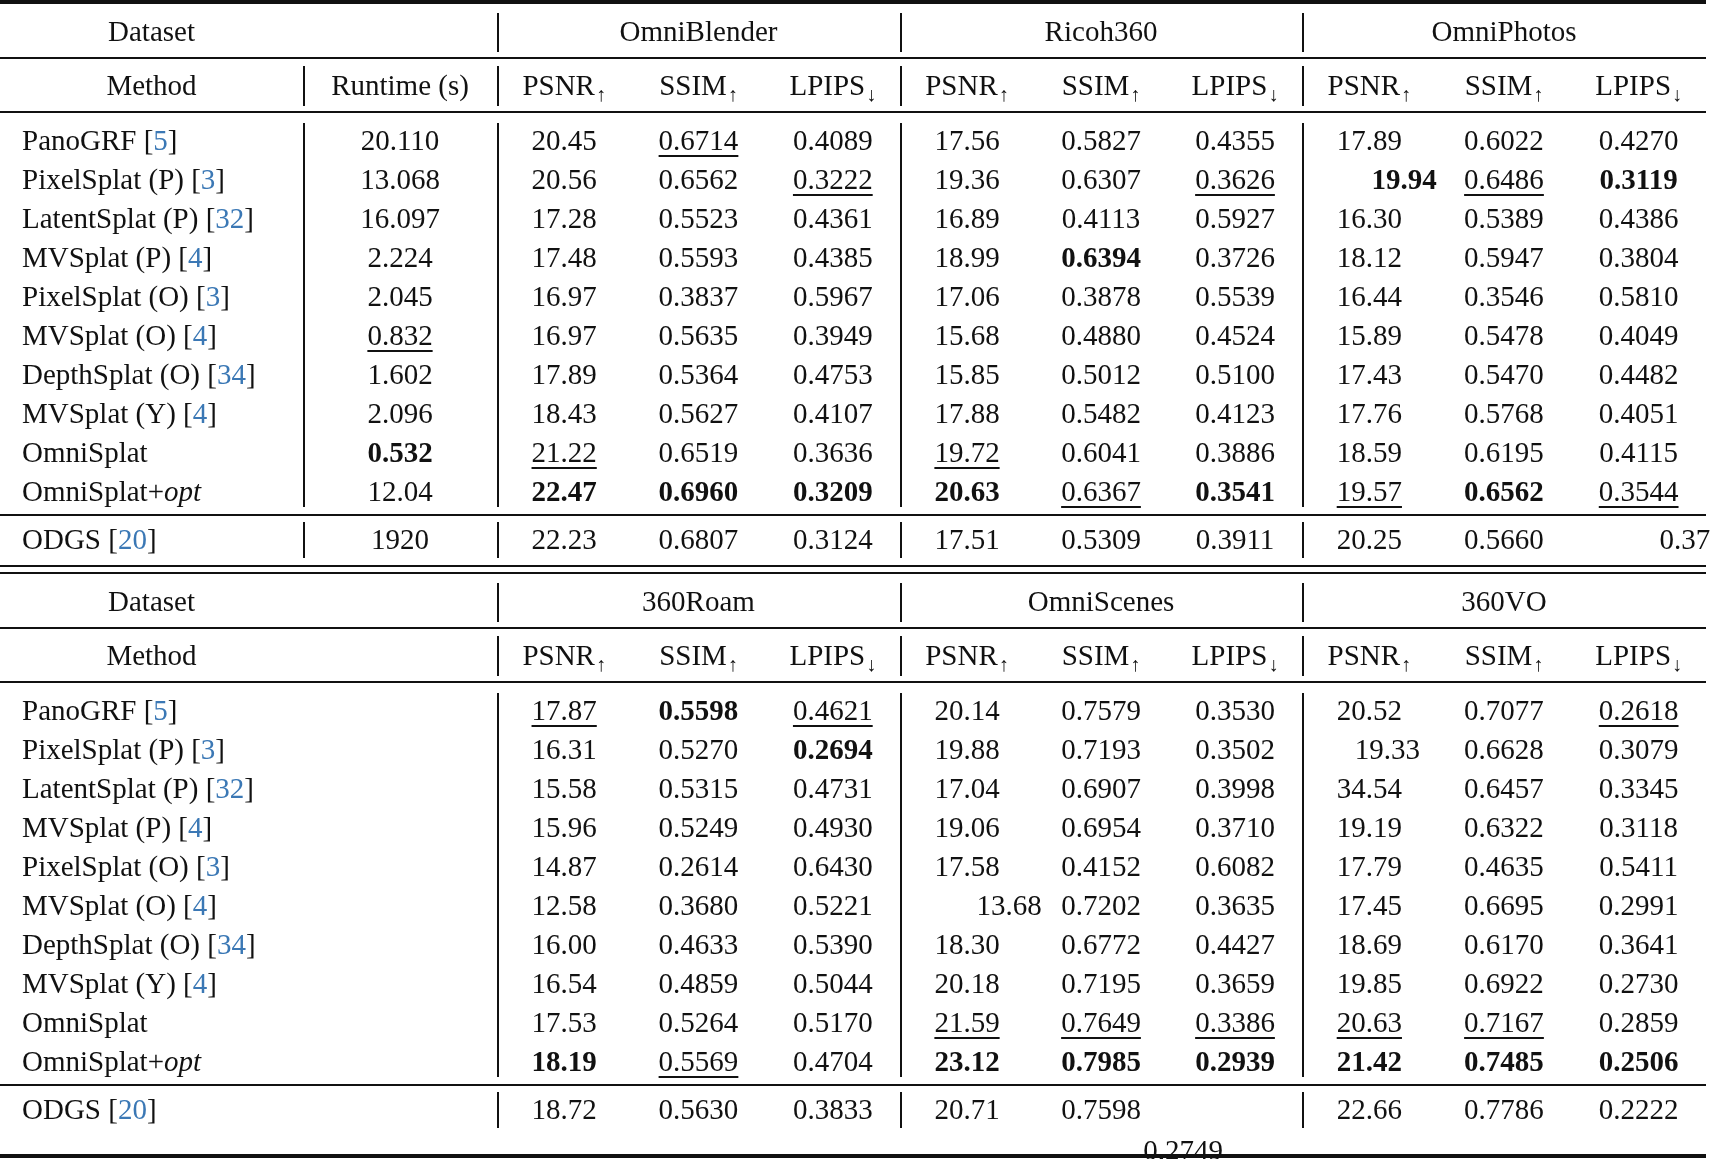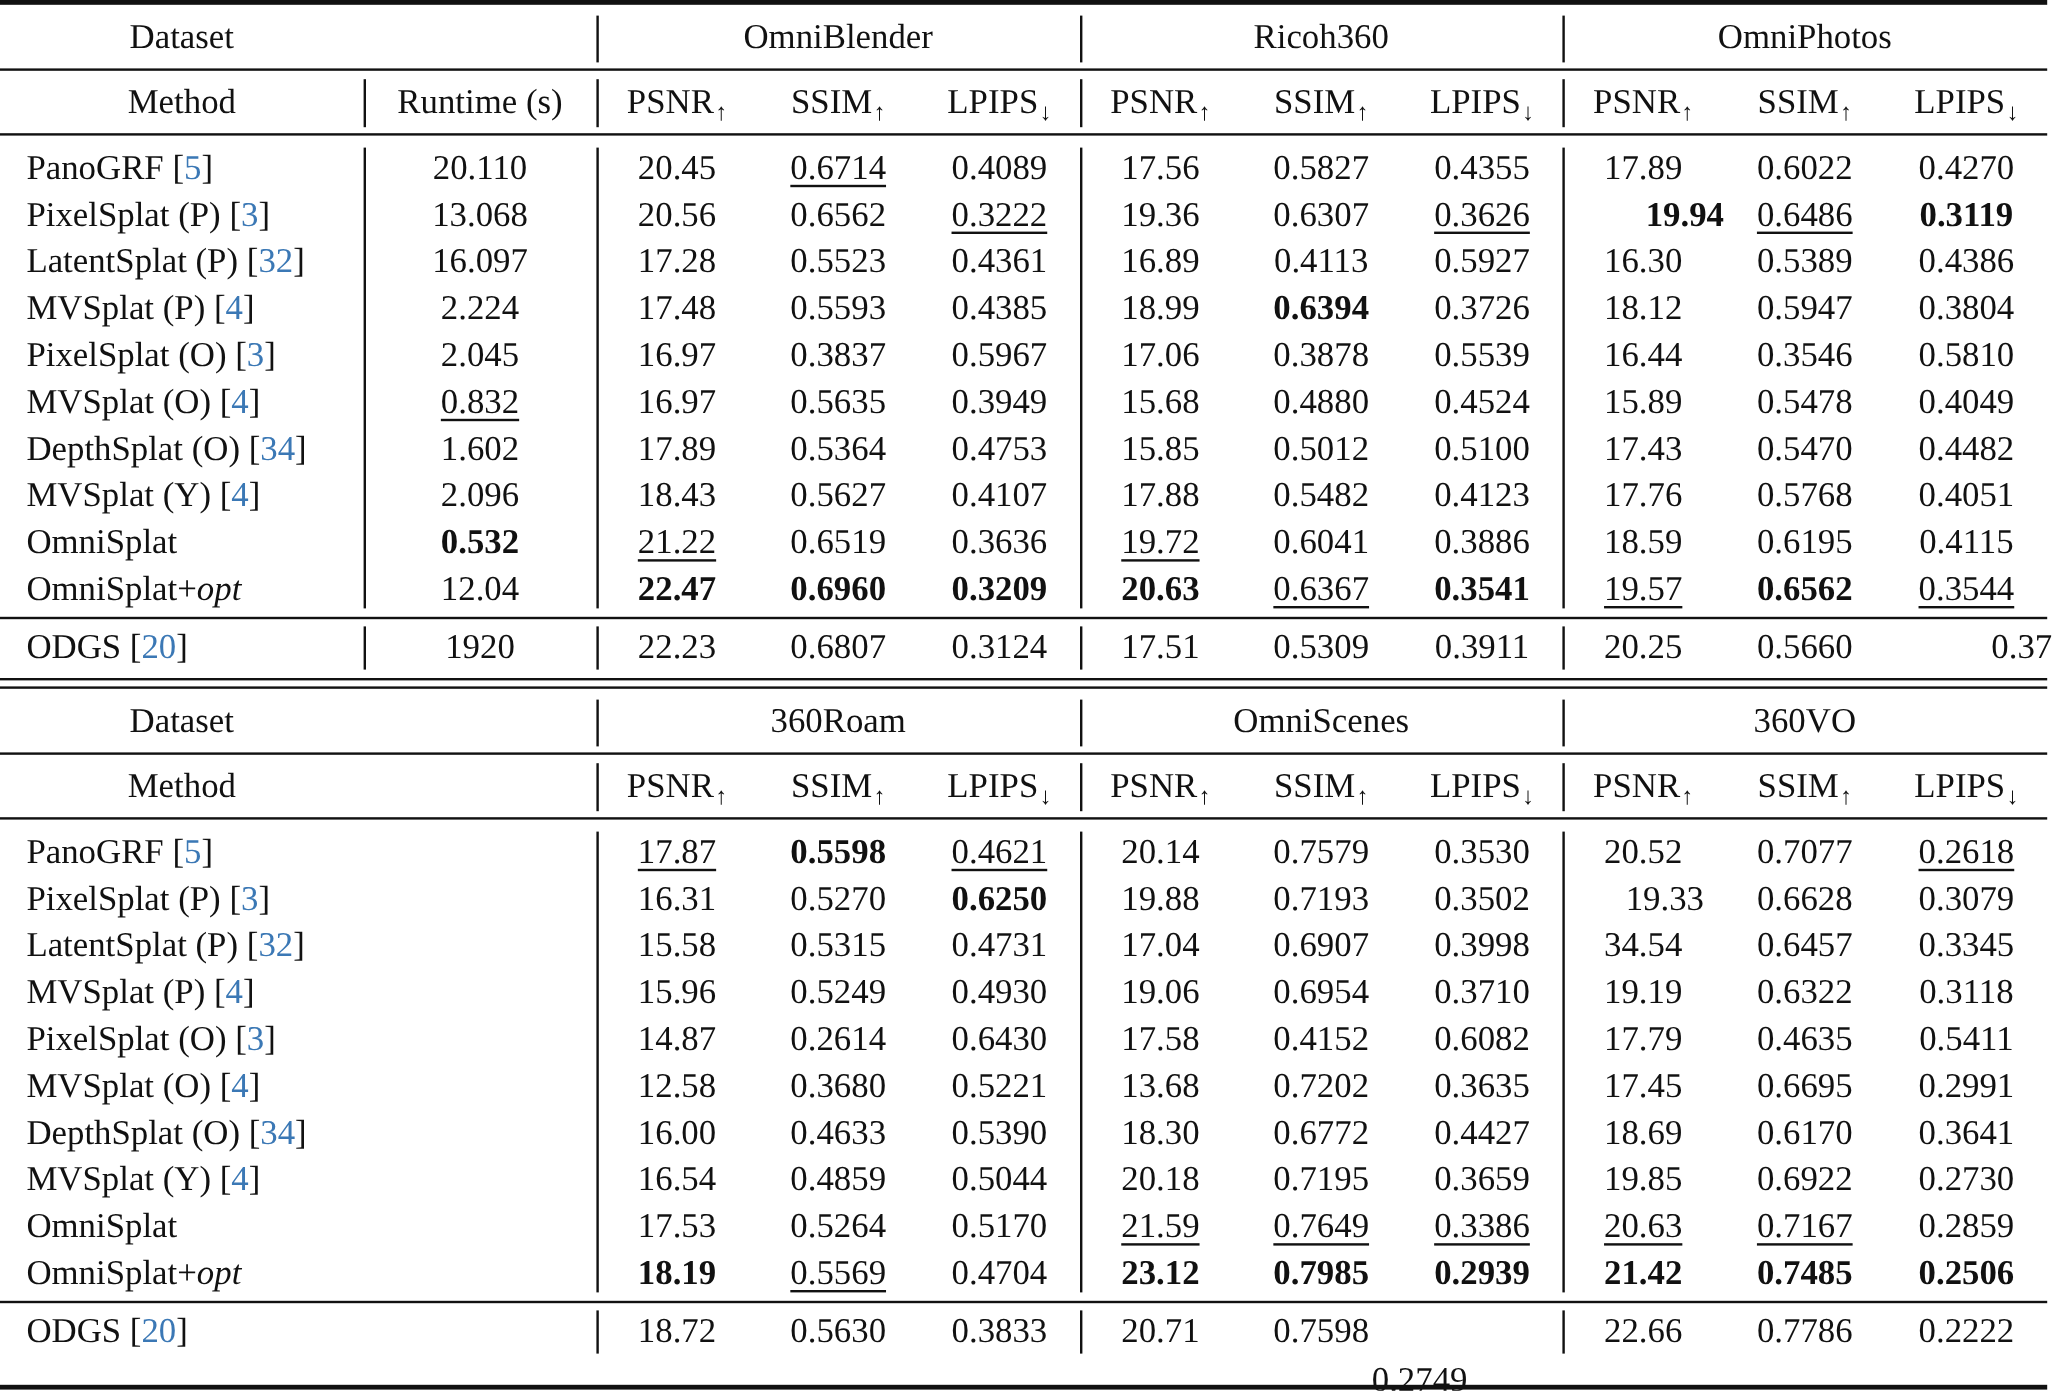--- a/index.html
+++ b/index.html
@@ -618,21 +618,21 @@
         <span class="cite">3</span>
         <span>]</span>
       </div>
       <div class="cell" style="left: 497px; width: 134.333px;">
         <span>16.31</span>
       </div>
       <div class="cell" style="left: 631.333px; width: 134.333px;">
         <span>0.5270</span>
       </div>
       <div class="cell" style="left: 765.667px; width: 134.333px;">
-        <span class="b">0.6250</span>
+        <span class="b">0.2694</span>
       </div>
       <div class="cell" style="left: 900px; width: 134px;">
         <span>19.88</span>
       </div>
       <div class="cell" style="left: 1034px; width: 134px;">
         <span>0.7193</span>
       </div>
       <div class="cell" style="left: 1168px; width: 134px;">
         <span>0.3502</span>
       </div>
@@ -760,21 +760,21 @@
       </div>
       <div class="cell" style="left: 497px; width: 134.333px;">
         <span>12.58</span>
       </div>
       <div class="cell" style="left: 631.333px; width: 134.333px;">
         <span>0.3680</span>
       </div>
       <div class="cell" style="left: 765.667px; width: 134.333px;">
         <span>0.5221</span>
       </div>
-      <div class="cell" style="left: 900px; width: 134px;">
+      <div class="cell" style="left: 900px; width: 134px; padding-left: 42px;">
         <span>13.68</span>
       </div>
       <div class="cell" style="left: 1034px; width: 134px;">
         <span>0.7202</span>
       </div>
       <div class="cell" style="left: 1168px; width: 134px;">
         <span>0.3635</span>
       </div>
       <div class="cell" style="left: 1302px; width: 134.667px;">
         <span>17.45</span>

